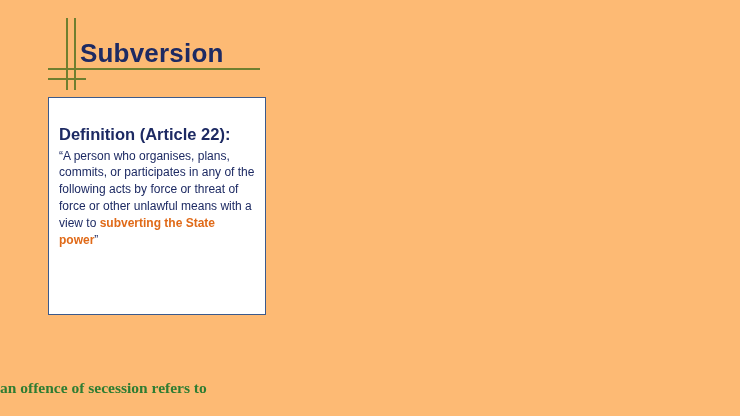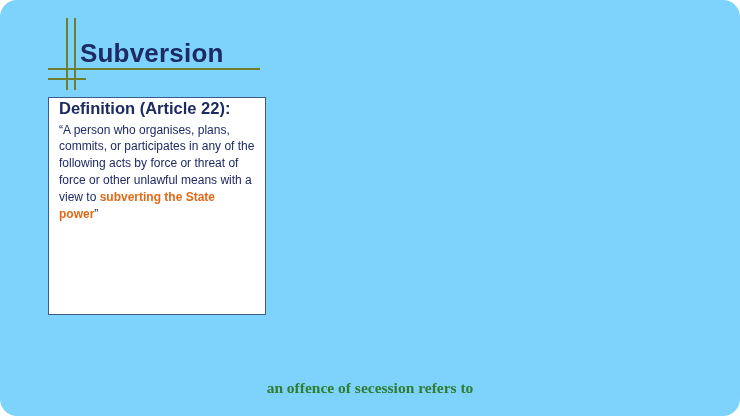--- a/index.html
+++ b/index.html
@@ -10,22 +10,21 @@
     width: 740px;
     height: 416px;
     background: #ffffff;
     font-family: "Liberation Sans", sans-serif;
     overflow: hidden;
     position: relative;
   }
   .slide {
     position: absolute;
     inset: 0;
-    background: #7dd3fc;
-    border-radius: 17px;
+    background: #fdba74;
   }
 
   
   .title-wrap {
     position: absolute;
     left: 48px;
     top: 18px;
     width: 420px;
     height: 70px;
   }
@@ -74,21 +73,21 @@
 
   
   .def-box {
     position: absolute;
     left: 48px;
     top: 97px;
     width: 218px;
     min-height: 218px;
     border: 1px solid #3b5a8c;
     box-sizing: border-box;
-    padding: 0 10px 10px 10px;
+    padding: 26px 10px 10px 10px;
     background: #ffffff;
   }
   .def-heading {
     font-size: 16.5px;
     font-weight: bold;
     color: #1d2a63;
     line-height: 1.25;
     margin-bottom: 3px;
   }
   .def-heading .colon {
@@ -104,21 +103,20 @@
     color: #e06a18;
     font-weight: bold;
   }
 
   
   .bottom-caption {
     position: absolute;
     left: 0;
     top: 379px;
     width: 740px;
-    text-align: center;
     font-family: "Liberation Serif", serif;
     font-size: 15.5px;
     font-weight: bold;
     color: #2e7d32;
   }
 </style>
 </head>
 <body>
 
 <div class="slide">

